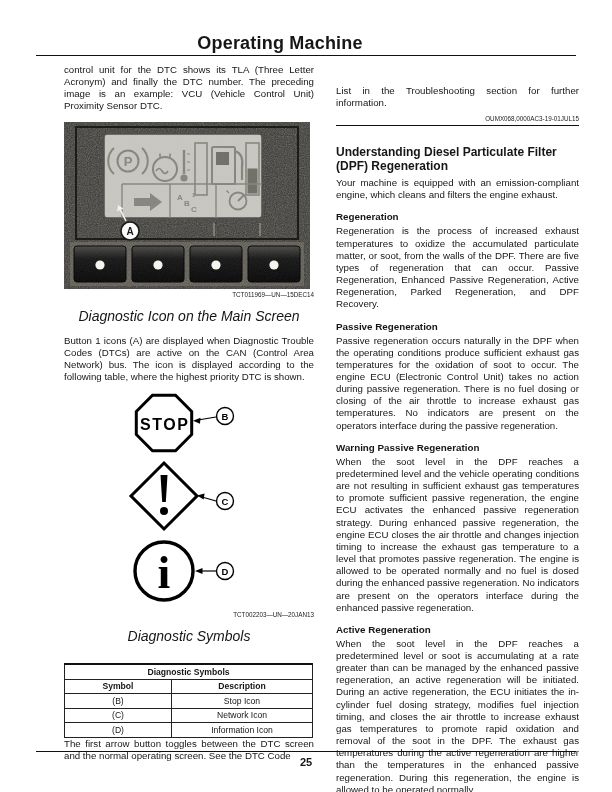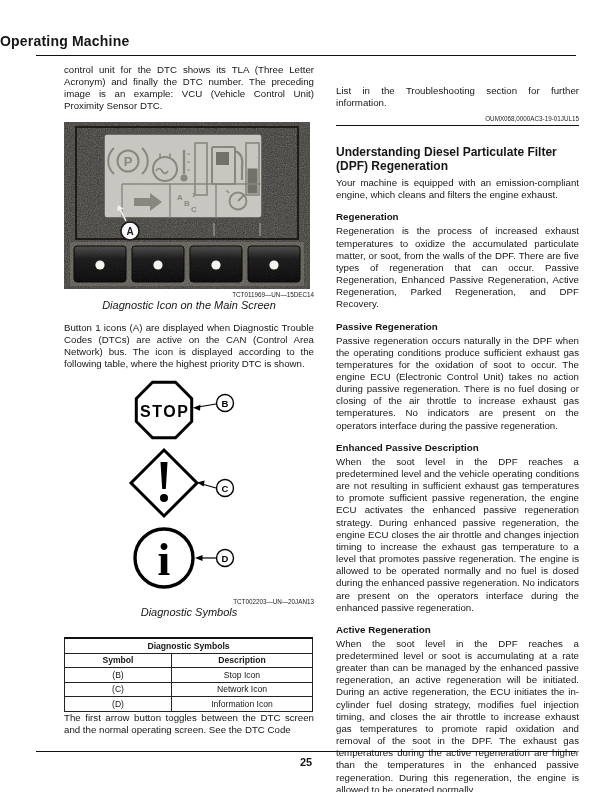--- a/index.html
+++ b/index.html
@@ -2,36 +2,36 @@
 <html><head>
 <meta charset="utf-8">
 <style>
   html,body{margin:0;padding:0;background:#ffffff;}
   .page{
     position:relative;width:612px;height:792px;background:#ffffff;
     font-family:"Liberation Sans",sans-serif;color:#161616;overflow:hidden;
     margin:0 auto;
   }
   
-  .header-title{position:absolute;top:33px;left:0;width:560px;text-align:left;
-    font-size:14px;font-weight:bold;letter-spacing:.2px;}
+  .header-title{position:absolute;top:33px;left:0;width:560px;text-align:center;
+    font-size:18px;font-weight:bold;letter-spacing:.2px;}
   .header-rule{position:absolute;top:55px;left:36px;width:540px;height:1.2px;background:#111;}
   .footer-rule{position:absolute;top:751px;left:36px;width:540px;height:1.2px;background:#111;}
   .page-num{position:absolute;top:756px;left:0;width:612px;text-align:center;
     font-size:11px;font-weight:bold;}
   
   .col-left{position:absolute;top:64px;left:64px;width:250px;}
   .col-right{position:absolute;top:64px;left:336px;width:243px;margin-top:21px;}
   p.body{font-size:9.7px;line-height:12.15px;margin:0;text-align:justify;}
   h2.sec{font-size:12px;line-height:13.4px;font-weight:bold;margin:20px 0 4px 0;}
   h3.sub{font-size:9.8px;line-height:12px;font-weight:bold;margin:10px 0 2px 0;}
   .doc-code{font-size:6.3px;text-align:right;margin-top:6px;color:#222;}
   .code-rule{height:1px;background:#111;margin-top:3px;}
   .fig-code{font-size:6.3px;text-align:right;margin-top:2px;color:#222;}
-  .fig-caption{font-size:11px;font-style:italic;text-align:center;margin-top:1px;}
+  .fig-caption{font-size:14px;font-style:italic;text-align:center;margin-top:10px;}
   
   .photo{margin-top:9px;width:246px;height:167px;display:block;}
   
   .symbols{margin-top:8px;}
   .symbols svg{display:block;margin:0 0 4px 0;}
   
   table.diag{border-collapse:collapse;width:249px;margin-top:19px;
     font-size:8.6px;}
   table.diag th,table.diag td{border:1px solid #222;padding:1.5px 4px 2px 4px;text-align:center;}
   table.diag .t-title{text-align:center;font-weight:bold;border-top:2px solid #111;}
@@ -213,21 +213,21 @@
 
     <h2 class="sec">Understanding Diesel Particulate Filter (DPF) Regeneration</h2>
     <p class="body">Your machine is equipped with an emission-compliant engine, which cleans and filters the engine exhaust.</p>
 
     <h3 class="sub">Regeneration</h3>
     <p class="body">Regeneration is the process of increased exhaust temperatures to oxidize the accumulated particulate matter, or soot, from the walls of the DPF. There are five types of regeneration that can occur. Passive Regeneration, Enhanced Passive Regeneration, Active Regeneration, Parked Regeneration, and DPF Recovery.</p>
 
     <h3 class="sub">Passive Regeneration</h3>
     <p class="body">Passive regeneration occurs naturally in the DPF when the operating conditions produce sufficient exhaust gas temperatures for the oxidation of soot to occur. The engine ECU (Electronic Control Unit) takes no action during passive regeneration. There is no fuel dosing or closing of the air throttle to increase exhaust gas temperatures. No indicators are present on the operators interface during the passive regeneration.</p>
 
-    <h3 class="sub">Enhanced Passive Description</h3>
+    <h3 class="sub">Warning Passive Regeneration</h3>
     <p class="body">When the soot level in the DPF reaches a predetermined level and the vehicle operating conditions are not resulting in sufficient exhaust gas temperatures to promote sufficient passive regeneration, the engine ECU activates the enhanced passive regeneration strategy. During enhanced passive regeneration, the engine ECU closes the air throttle and changes injection timing to increase the exhaust gas temperature to a level that promotes passive regeneration. The engine is allowed to be operated normally and no fuel is dosed during the enhanced passive regeneration. No indicators are present on the operators interface during the enhanced passive regeneration.</p>
 
     <h3 class="sub">Active Regeneration</h3>
     <p class="body">When the soot level in the DPF reaches a predetermined level or soot is accumulating at a rate greater than can be managed by the enhanced passive regeneration, an active regeneration will be initiated. During an active regeneration, the ECU initiates the in-cylinder fuel dosing strategy, modifies fuel injection timing, and closes the air throttle to increase exhaust gas temperatures to promote rapid oxidation and removal of the soot in the DPF. The exhaust gas temperatures during the active regeneration are higher than the temperatures in the enhanced passive regeneration. During this regeneration, the engine is allowed to be operated normally.</p>
   </div>
 
   <div class="footer-rule"></div>
   <div class="page-num">25</div>
 </div>
 

